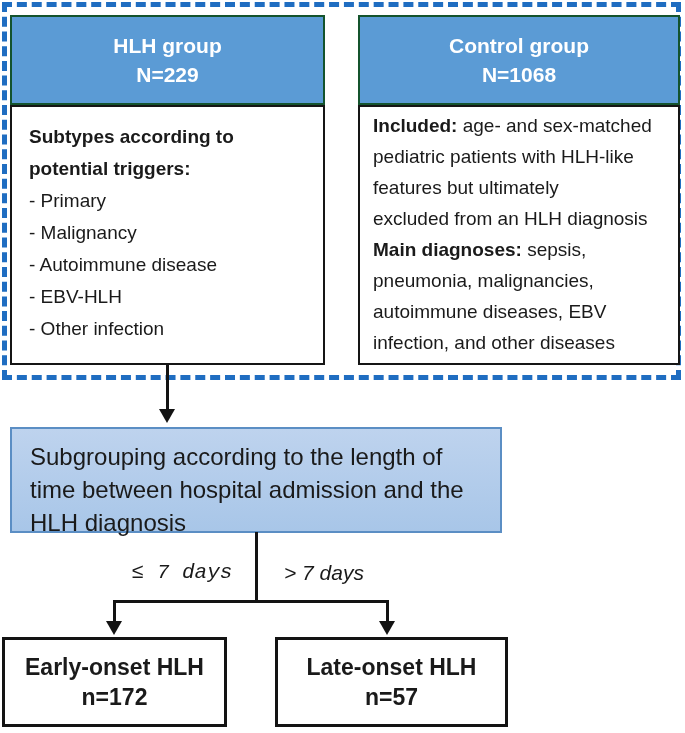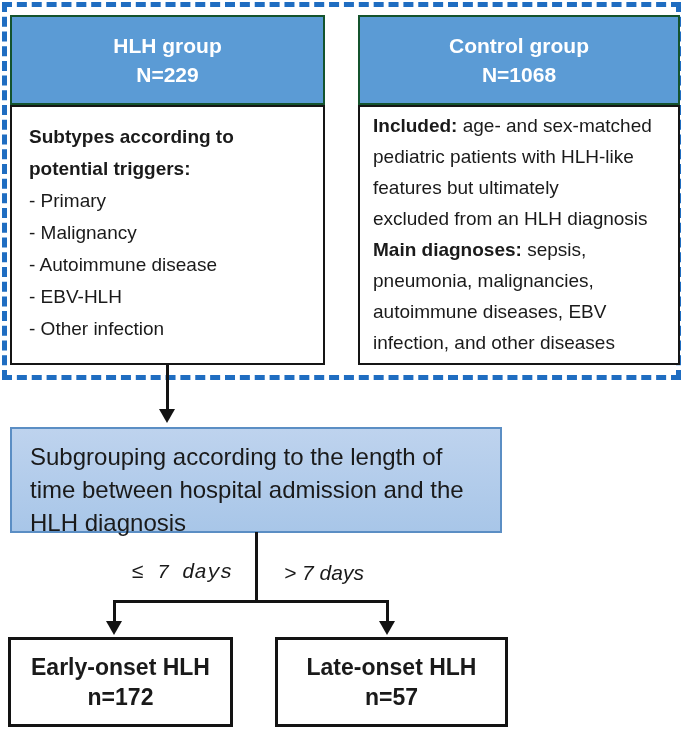--- a/index.html
+++ b/index.html
@@ -44,21 +44,21 @@
     font-style:italic; font-size:21px;
   }
   .branch-label.early { left:127px;font-family:Liberation Mono, monospace; }
   .branch-label.late  { left:269px; }
   .outcome-box {
     position:absolute; top:637px; height:90px; background:#ffffff;
     border:3px solid #131313; box-sizing:border-box;
     display:flex; flex-direction:column; align-items:center; justify-content:center;
     font-weight:bold; font-size:23px; line-height:30px; text-align:center;
   }
-  .outcome-box.early { left:8px; width:225px; }
+  .outcome-box.early { left:2px; width:225px; }
   .outcome-box.late  { left:275px; width:233px; }
 </style>
 </head>
 <body>
 
 <div class="canvas">
 
   <div class="dashed-frame"></div>
 
   <div class="group hlh">

